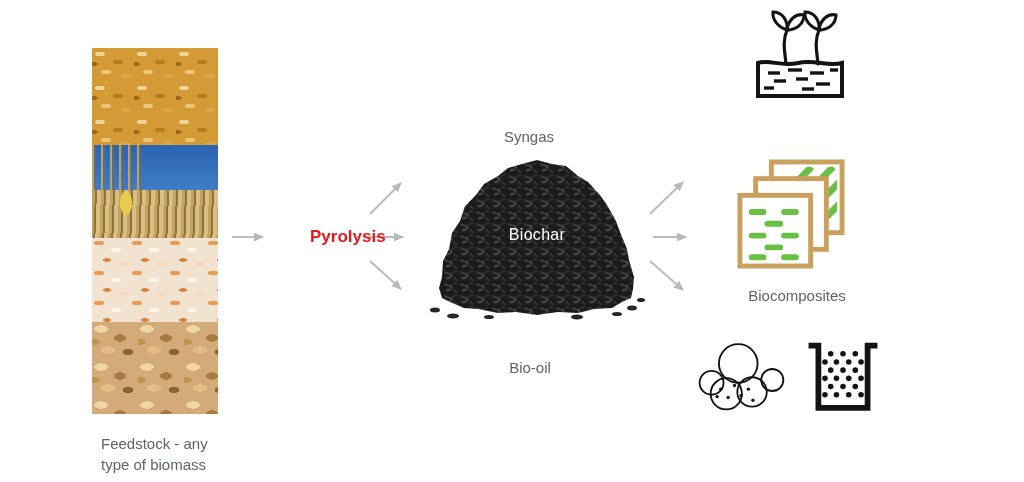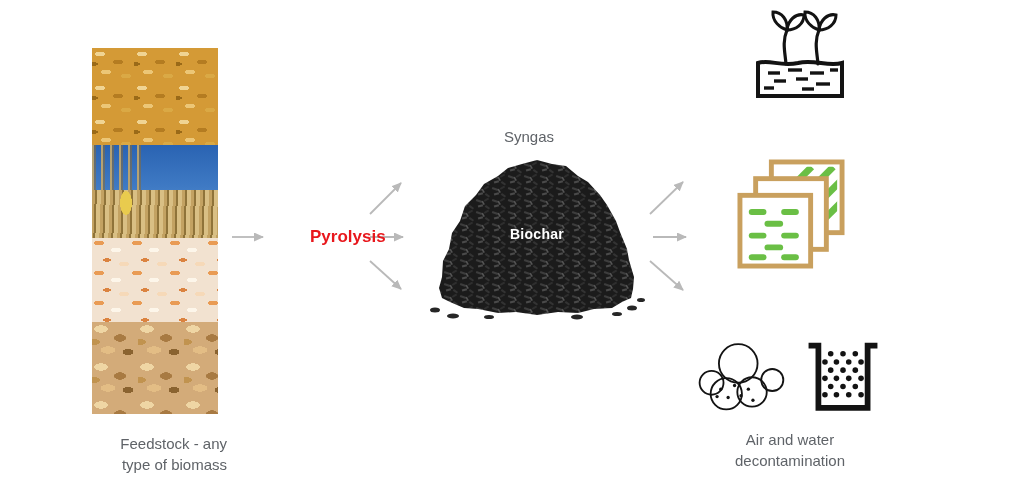--- a/index.html
+++ b/index.html
@@ -1,18 +1,18 @@
 <!DOCTYPE html>
 <html style="--pyrolysis-red: #e8171c; --arrow-gray: #b9b9b9; --label-gray: #5f6368; --icon-black: #131313; --biocomposite-tan: #c9a05e; --biocomposite-green: #6abf45; --biochar-text-white: #ffffff;"><head>
 <meta charset="utf-8">
 <style>
   html,body{margin:0;padding:0;background:#ffffff;font-family:"Liberation Sans", sans-serif;}
   .canvas{position:relative;width:1024px;height:482px;background:#fff;overflow:hidden;}
   .abs{position:absolute;}
-  .label{color:var(--label-gray,#5f6368);font-size:15px;line-height:21px;text-align:right;}
+  .label{color:var(--label-gray,#5f6368);font-size:15px;line-height:21px;}
   .center{text-align:center;}
   .pyrolysis{color:var(--pyrolysis-red,#e8171c);font-weight:bold;font-size:17px;}
   
   .stack{left:92px;top:48px;width:126px;display:flex;flex-direction:column;}
   .photo{width:126px;}
   .photo-grain{height:97px;background-color:#d49a36;background-image:
     radial-gradient(ellipse 9px 4px at 8px 6px,  #f0d493 0 60%, rgba(0,0,0,0) 61%),
     radial-gradient(ellipse 8px 4px at 26px 14px,#b47c21 0 60%, rgba(0,0,0,0) 61%),
     radial-gradient(ellipse 9px 4px at 14px 24px,#ecc676 0 60%, rgba(0,0,0,0) 61%),
     radial-gradient(ellipse 8px 4px at 34px 28px,#daa945 0 60%, rgba(0,0,0,0) 61%),
@@ -39,21 +39,21 @@
     radial-gradient(ellipse 9px 5px at 36px 30px, #8a6330 0 60%, rgba(0,0,0,0) 61%),
     radial-gradient(ellipse 10px 5px at 2px 20px, #c1934f 0 60%, rgba(0,0,0,0) 61%);
     background-size:46px 38px;}
   
   .arrow-layer{left:0;top:0;pointer-events:none;}
   .arrow{stroke:var(--arrow-gray,#b9b9b9);stroke-width:1.8;fill:none;}
   .arrowhead{fill:var(--arrow-gray,#b9b9b9);}
   
   .biochar-wrap{left:427px;top:150px;width:220px;height:170px;}
   .biochar-text{position:absolute;left:50%;top:76px;transform:translateX(-50%);
-    color:var(--biochar-text-white,#fff);font-weight:bold;font-size:14px;letter-spacing:.3px;}
+    color:var(--biochar-text-white,#fff);font-weight:normal;font-size:16px;letter-spacing:.3px;}
   
   .icon-stroke{stroke:var(--icon-black,#131313);fill:none;}
   .icon-fill{fill:var(--icon-black,#131313);}
   .tan-stroke{stroke:var(--biocomposite-tan,#c9a05e);fill:#ffffff;}
   .green-stroke{stroke:var(--biocomposite-green,#6abf45);fill:none;}
   .airwater-row{left:695px;top:338px;width:186px;display:flex;align-items:center;justify-content:space-between;}
 </style>
 </head>
 <body>
 
@@ -103,20 +103,21 @@
       <ellipse cx="26" cy="166" rx="6" ry="2.5" fill="#262626"></ellipse>
       <ellipse cx="62" cy="167" rx="5" ry="2" fill="#262626"></ellipse>
       <ellipse cx="150" cy="167" rx="6" ry="2.5" fill="#262626"></ellipse>
       <ellipse cx="190" cy="164" rx="5" ry="2" fill="#262626"></ellipse>
       <ellipse cx="205" cy="158" rx="5" ry="2.5" fill="#262626"></ellipse>
       <ellipse cx="214" cy="150" rx="4" ry="2" fill="#262626"></ellipse>
     </svg>
     <span class="biochar-text">Biochar</span>
   </div>
 
+  <div class="abs label center" style="left:470px;top:357px;width:120px;">Bio-oil</div>
 
   <div class="abs" style="left:752px;top:8px;">
     <svg width="96" height="94" viewBox="0 0 96 94">
       <defs>
         <g id="sprout" class="icon-stroke" stroke-width="3.2" stroke-linecap="round">
           <path d="M0,2 C-1,-10 -4,-20 1,-32" fill="none"></path>
           <path d="M1,-32 C-6,-34 -14,-41 -13,-50 C-4,-50 2,-42 1,-32 Z" stroke-width="3"></path>
           <path d="M1,-32 C2,-42 10,-49 18,-47 C18,-38 10,-32 1,-32 Z" stroke-width="3"></path>
         </g>
       </defs>
@@ -158,20 +159,21 @@
           <line x1="48" y1="54" x2="60" y2="54"></line>
         <line x1="31" y1="66" x2="44" y2="66"></line>
         <line x1="15" y1="78" x2="27" y2="78"></line>
           <line x1="48" y1="78" x2="60" y2="78"></line>
         <line x1="31" y1="90" x2="44" y2="90"></line>
         <line x1="15" y1="100" x2="27" y2="100"></line>
           <line x1="48" y1="100" x2="60" y2="100"></line>
       </g>
     </svg>
   </div>
+  <div class="abs label center" style="left:727px;top:285px;width:140px;">Biocomposites</div>
 
   <div class="abs airwater-row">
     <svg width="92" height="84" viewBox="0 0 100 90">
       <g class="icon-stroke" stroke-width="2">
         <circle cx="47" cy="27" r="21"></circle>
         <circle cx="18" cy="48" r="13"></circle>
         <circle cx="84" cy="45" r="12"></circle>
         <circle cx="34" cy="60" r="17"></circle>
         <circle cx="62" cy="58" r="16"></circle>
       </g>
@@ -205,15 +207,14 @@
         <circle cx="31" cy="58" r="3.4"></circle>
           <circle cx="46" cy="58" r="3.4"></circle>
           <circle cx="61" cy="58" r="3.4"></circle>
         <circle cx="24" cy="68" r="3.4"></circle>
           <circle cx="38" cy="68" r="3.4"></circle>
           <circle cx="53" cy="68" r="3.4"></circle>
           <circle cx="68" cy="68" r="3.4"></circle>
       </g>
     </svg>
   </div>
-  <div class="abs label center" style="left:716px;top:429px;width:148px;">Air and water decontamination</div>
 
 </div>
 
 </body></html>

